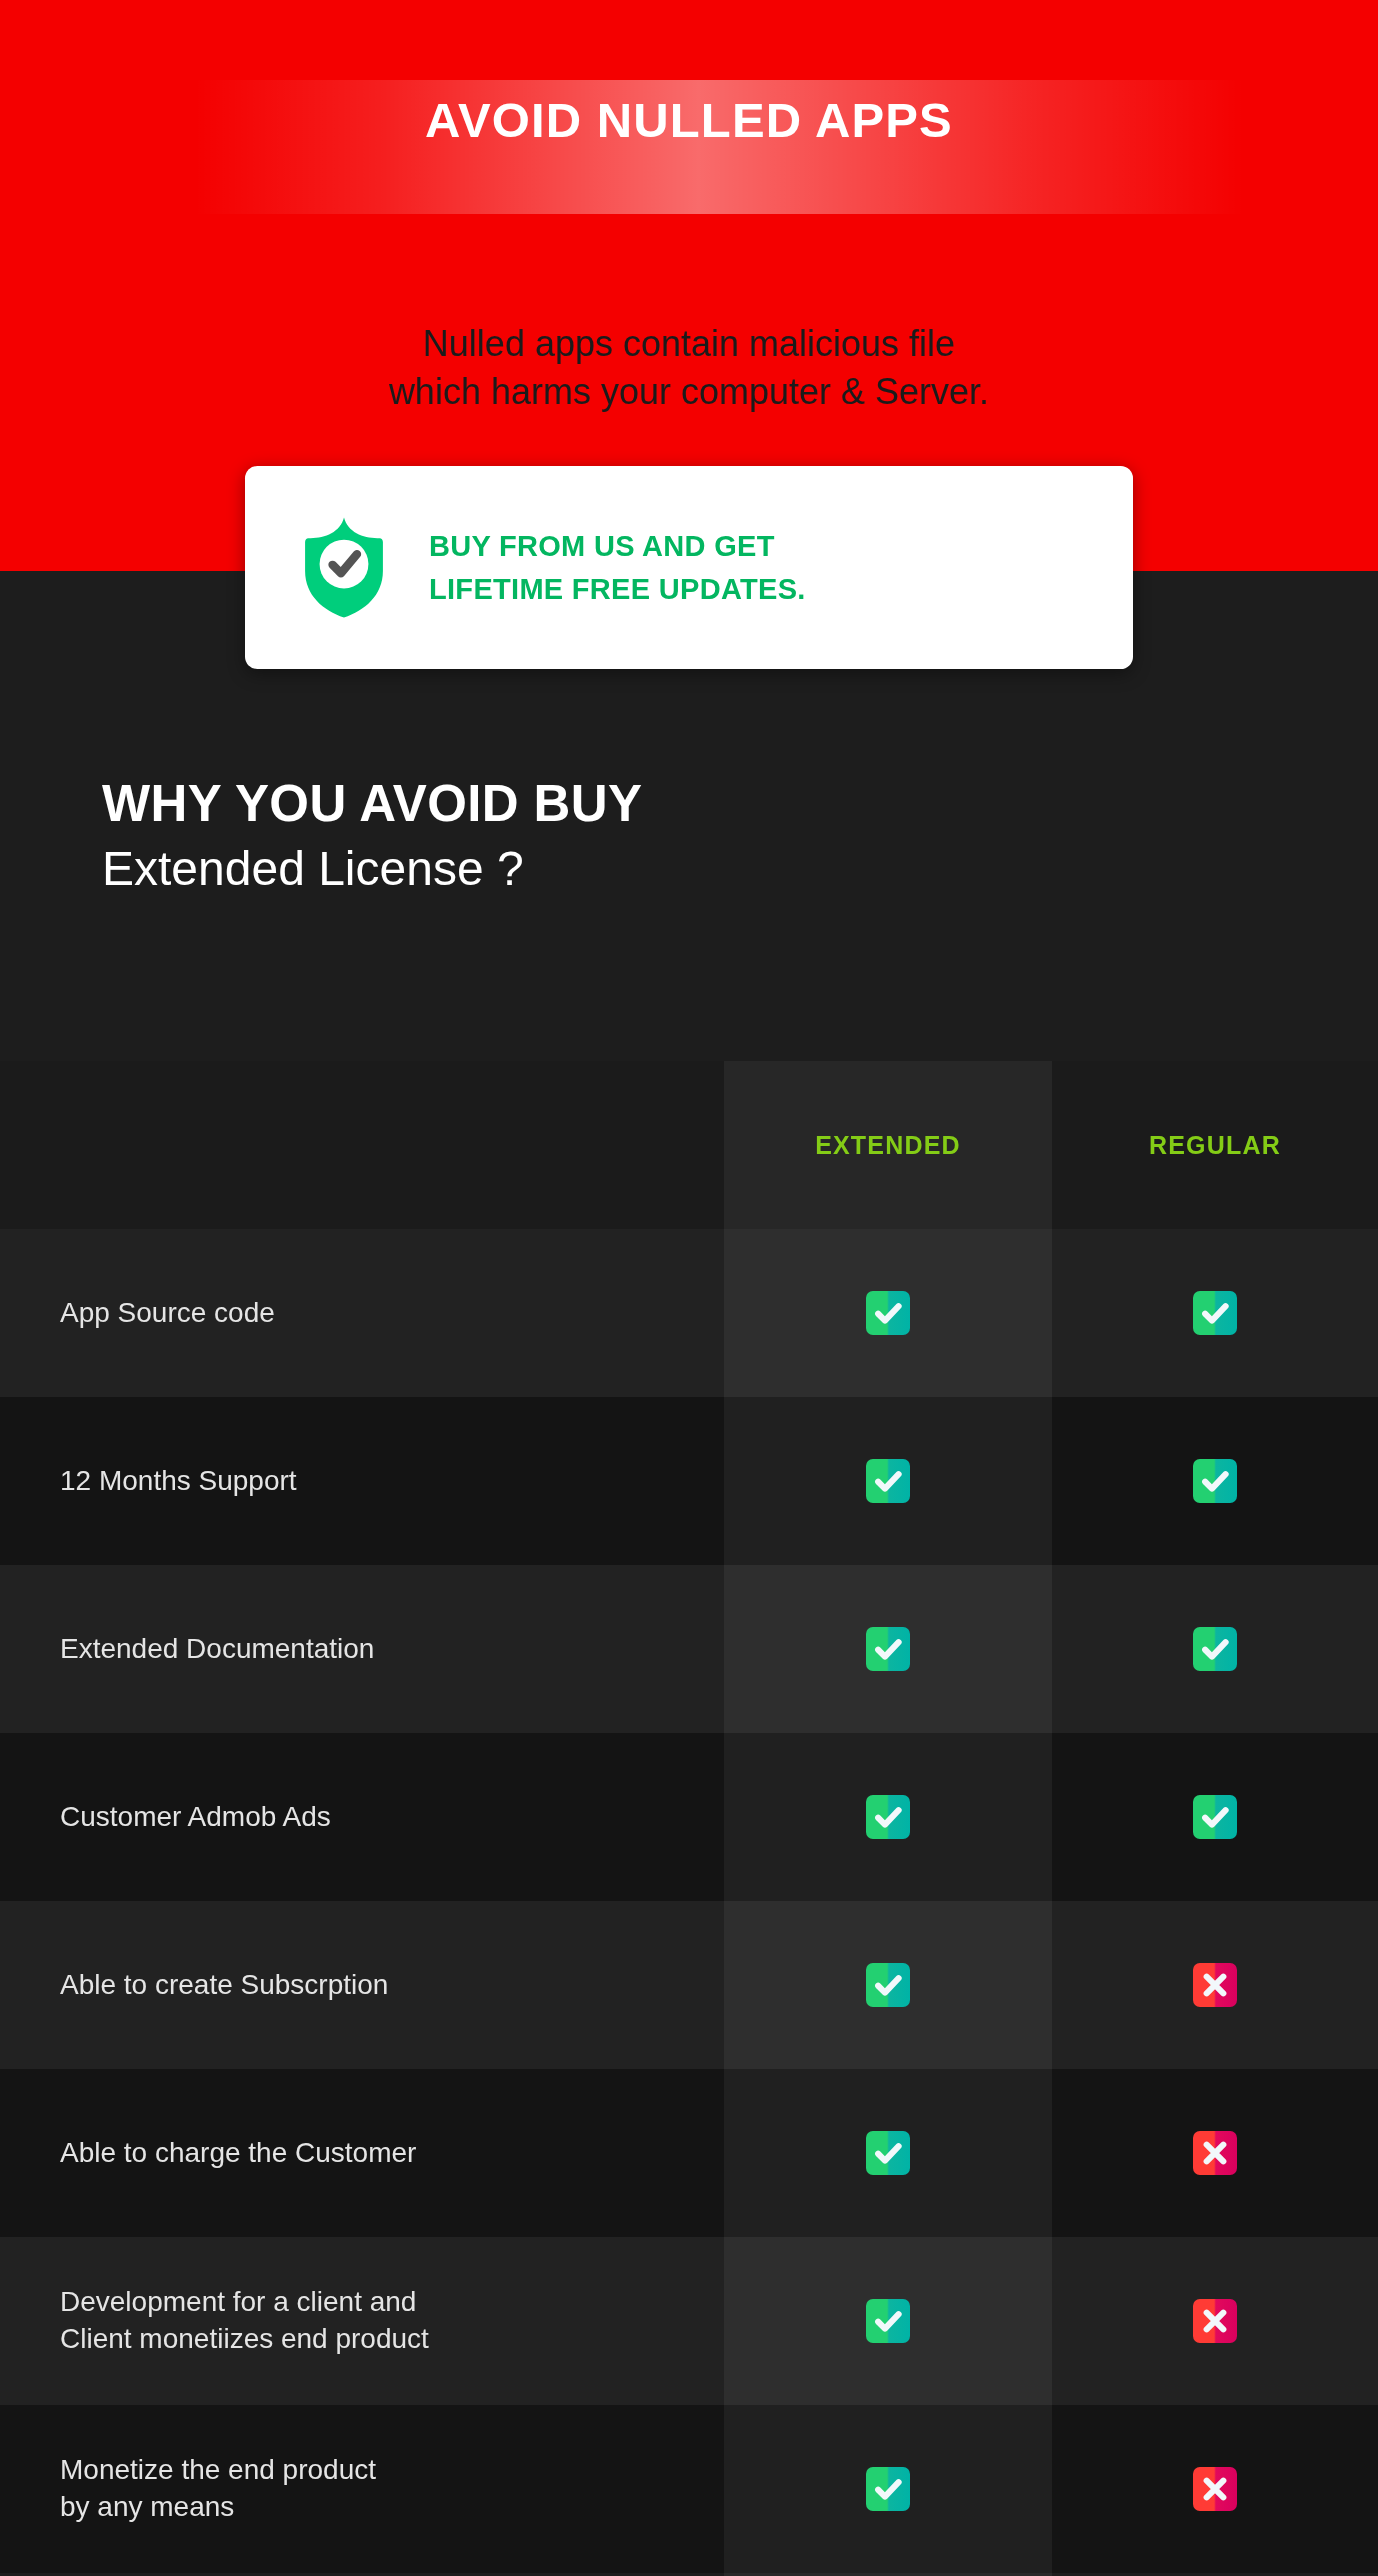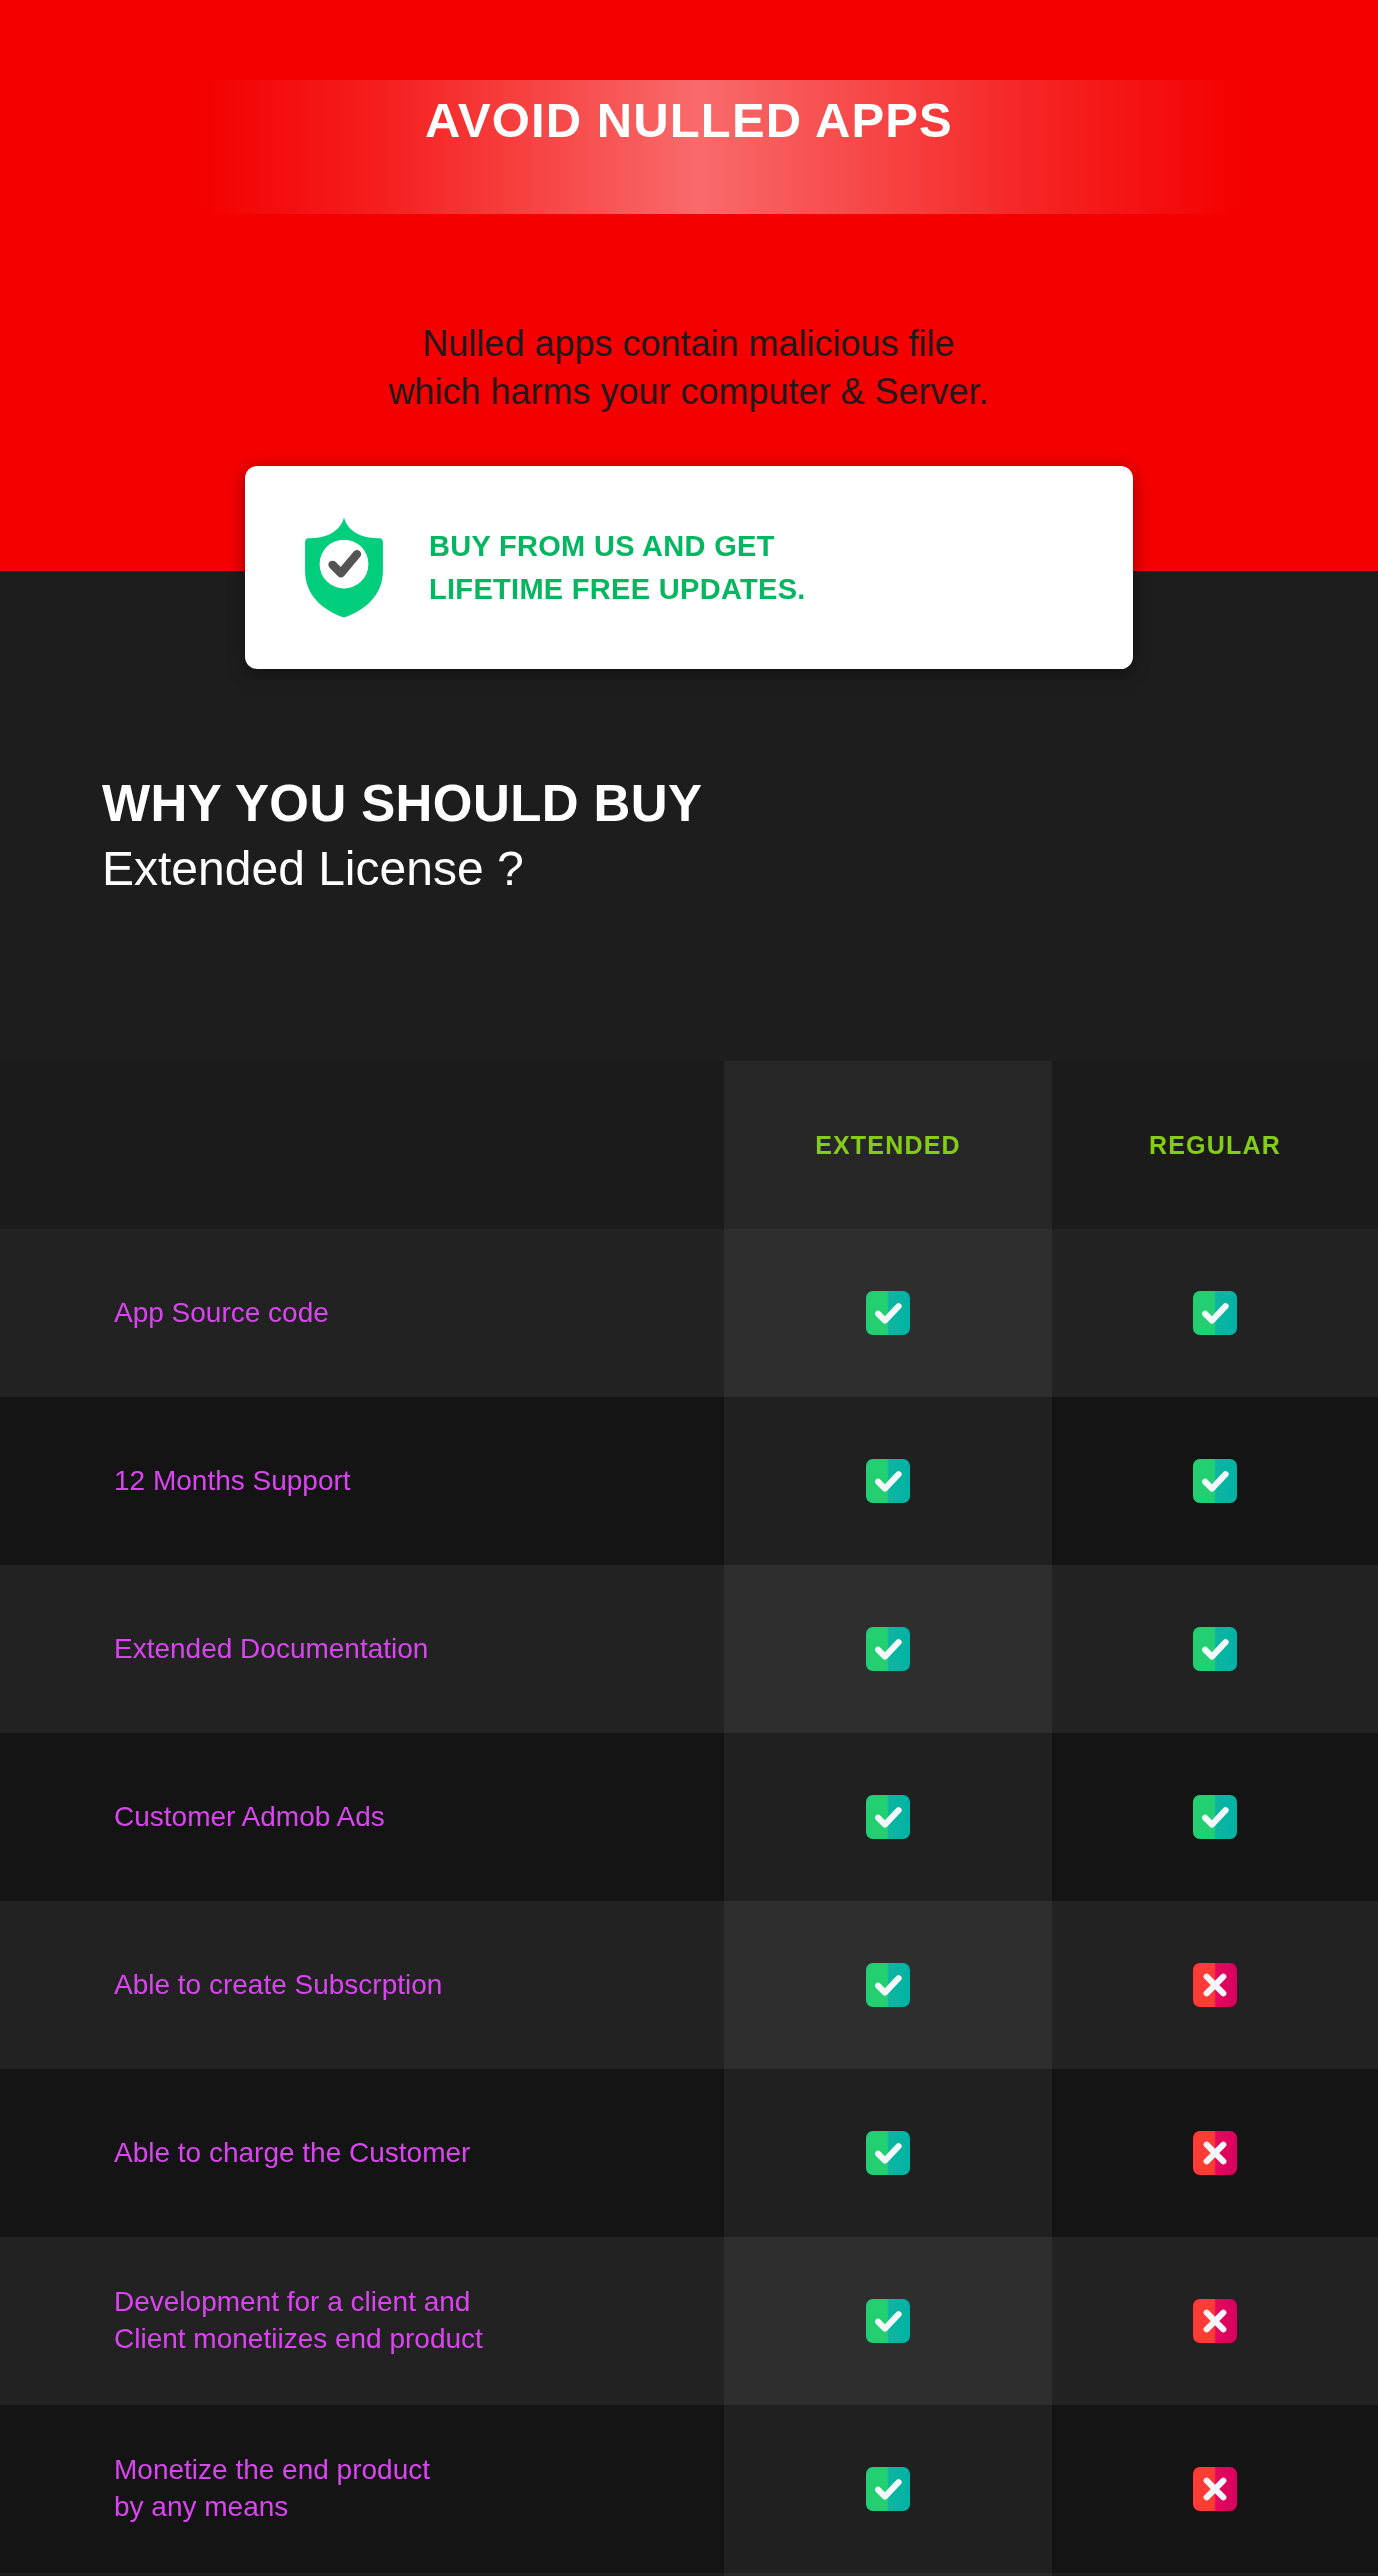--- a/index.html
+++ b/index.html
@@ -105,22 +105,22 @@
     align-items:center;
     width:1378px;
     height:168px;
   }
   .trow.odd  { background:#222222; }
   .trow.even { background:#141414; }
   .trow.head { background:#1B1B1B; height:168px; }
 
   .c-label {
     width:724px;
-    padding-left:114px;
-    color:#d946ef;
+    padding-left:60px;
+    color:#e5e5e5;
     font-size:28px;
     font-weight:400;
     line-height:1.32;
   }
   .c-mark {
     width:328px;
     display:flex; align-items:center; justify-content:center;
     position:relative; z-index:4;
   }
   .c-mark.last { width:326px; }
@@ -167,21 +167,21 @@
         <path d="M40 64 L51 75 L72 50" fill="none" stroke="#545454" stroke-width="11" stroke-linecap="round" stroke-linejoin="round"></path>
       </svg>
     </span>
     <div class="promo-text">
       <div>BUY FROM US AND GET</div>
       <div>LIFETIME FREE UPDATES.</div>
     </div>
   </div>
 
   <div class="section-head">
-    <div class="sh-line1">WHY YOU SHOULD BUY</div>
+    <div class="sh-line1">WHY YOU AVOID BUY</div>
     <div class="sh-line2">Extended License ?</div>
   </div>
 
   <div class="table" id="comparison-table">
     <div class="hl-col"></div>
 
     <div class="trow head">
       <div class="c-label"></div>
       <div class="c-mark">
         <span class="col-head">EXTENDED</span>

